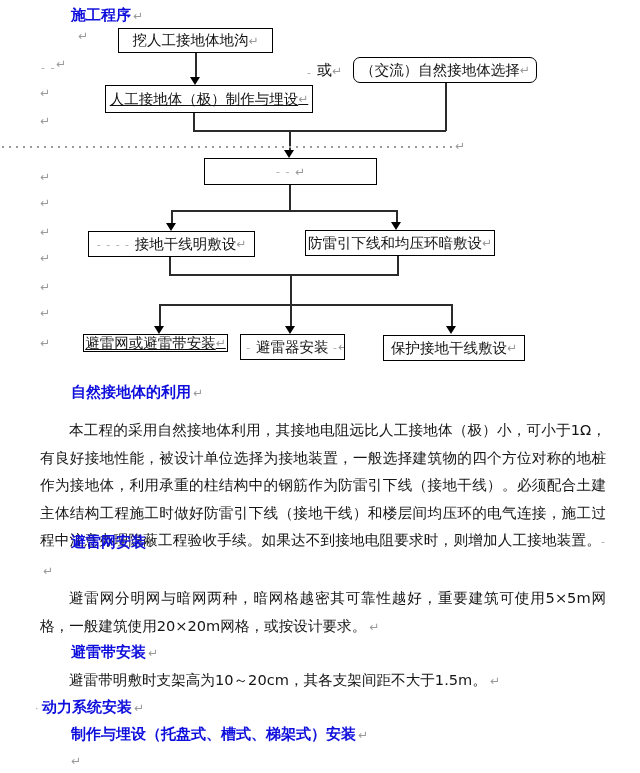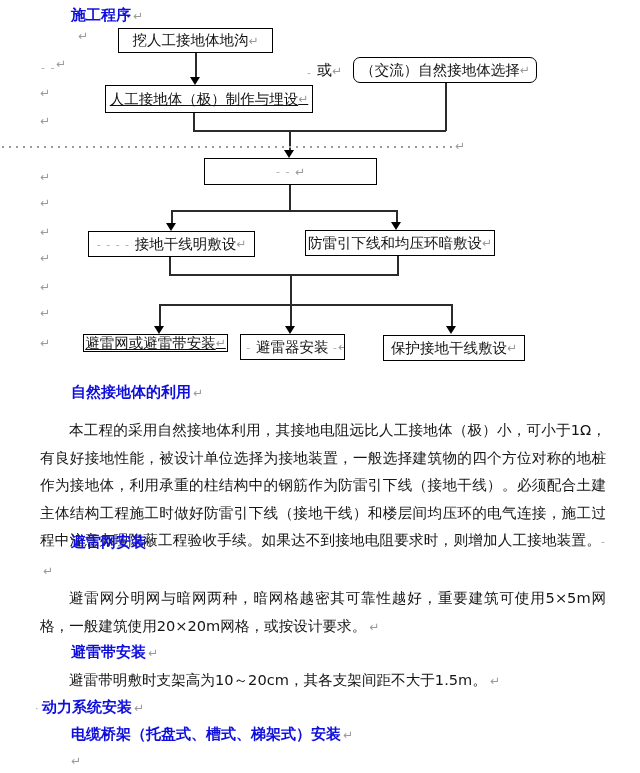--- a/index.html
+++ b/index.html
@@ -159,18 +159,18 @@
   <div class="para indent" style="top:666px;">
     <span>避雷带明敷时支架高为10～20cm，其各支架间距不大于1.5m。</span><span class="endpil">↵</span>
   </div>
 
   <span class="mdash" style="left:35px;top:702px;">·</span>
   <div class="hd" style="left:42px;top:698px;">
     <span>动力系统安装</span><span class="pil">↵</span>
   </div>
 
   <div class="hd" style="left:71px;top:725px;">
-    <span>电缆桥架（托盘式、槽式、梯架式）安装</span><span class="pil">↵</span>
+    <span>制作与埋设（托盘式、槽式、梯架式）安装</span><span class="pil">↵</span>
   </div>
 
   <span class="mpil" style="left:71px;top:754px;">↵</span>
 
 </div>
 
 </body></html>

